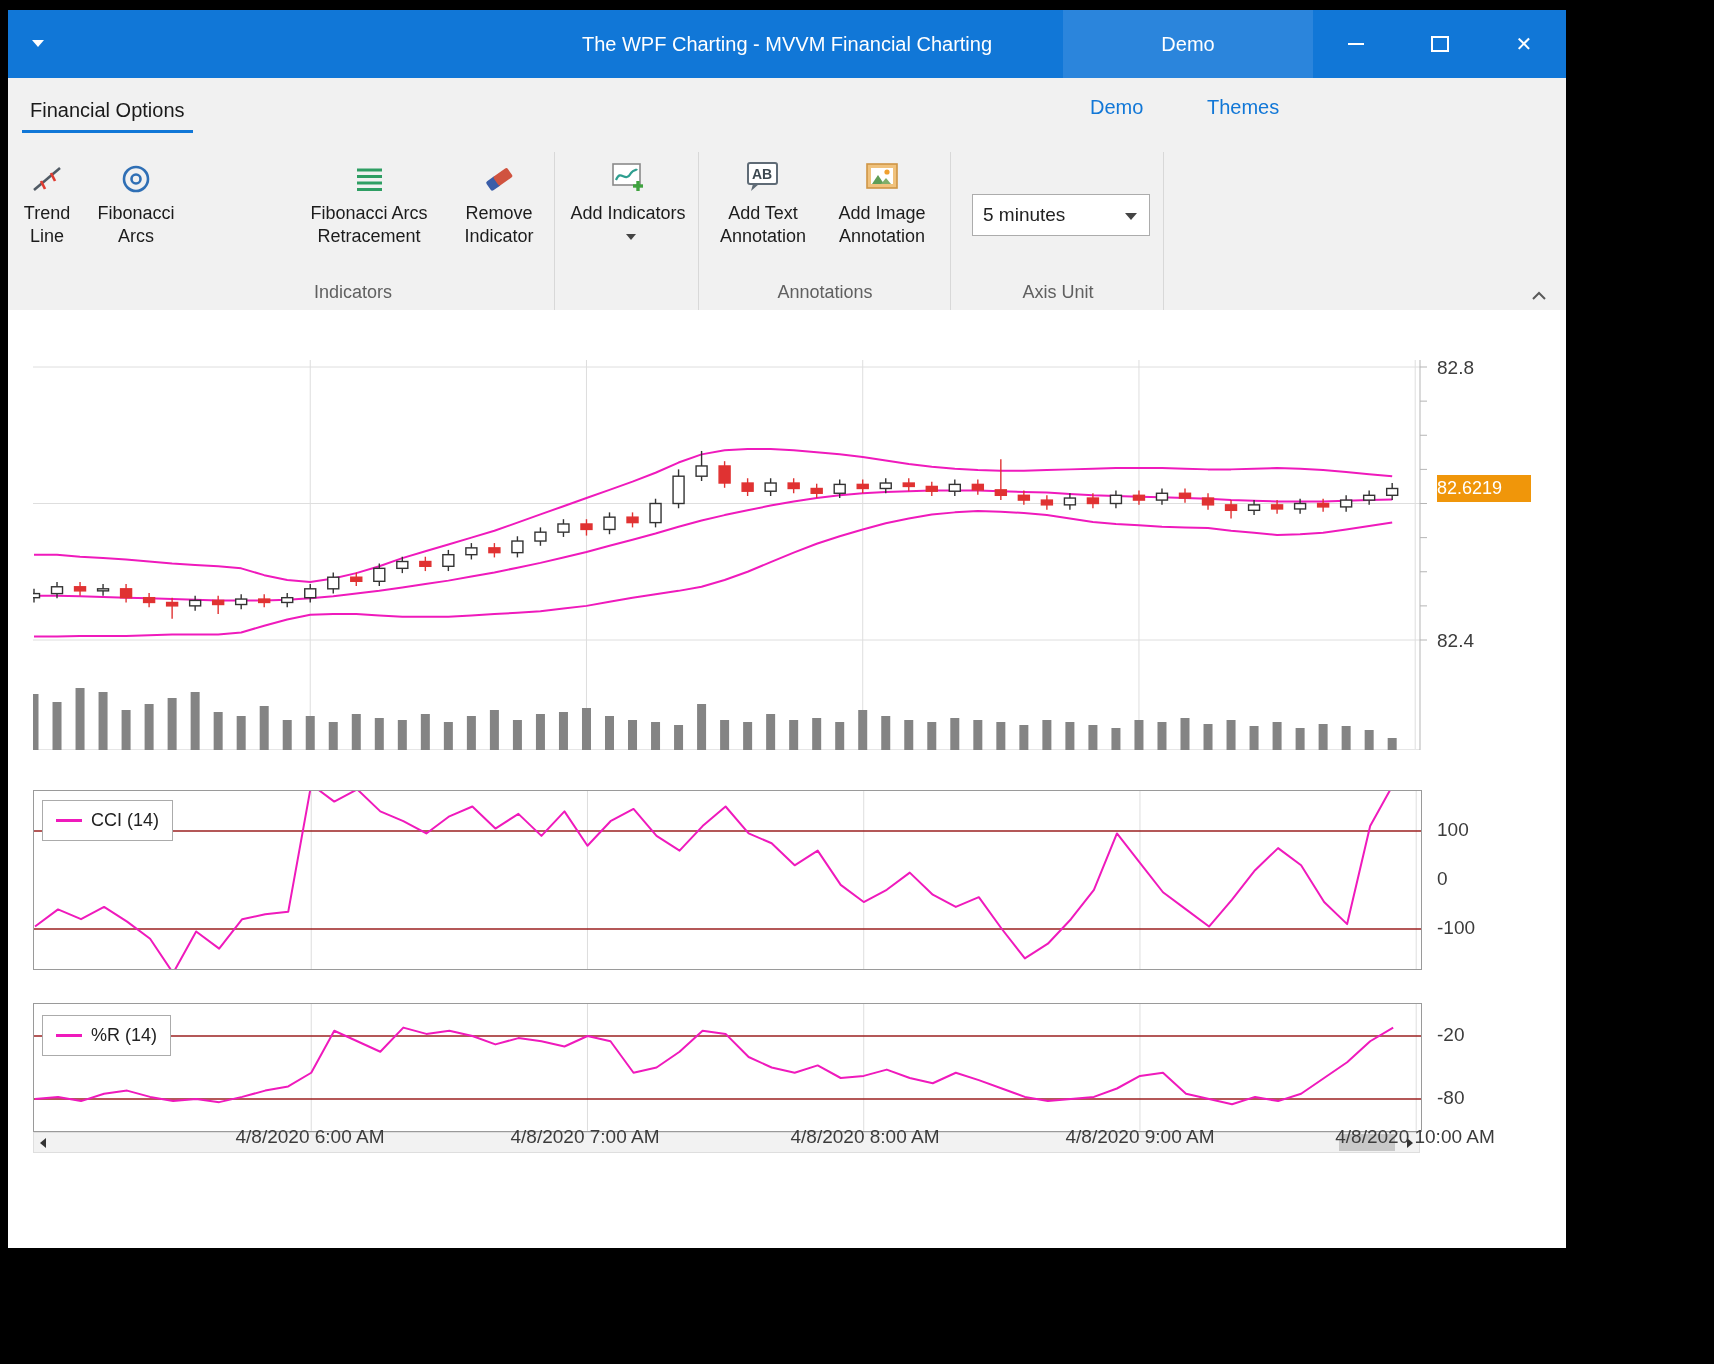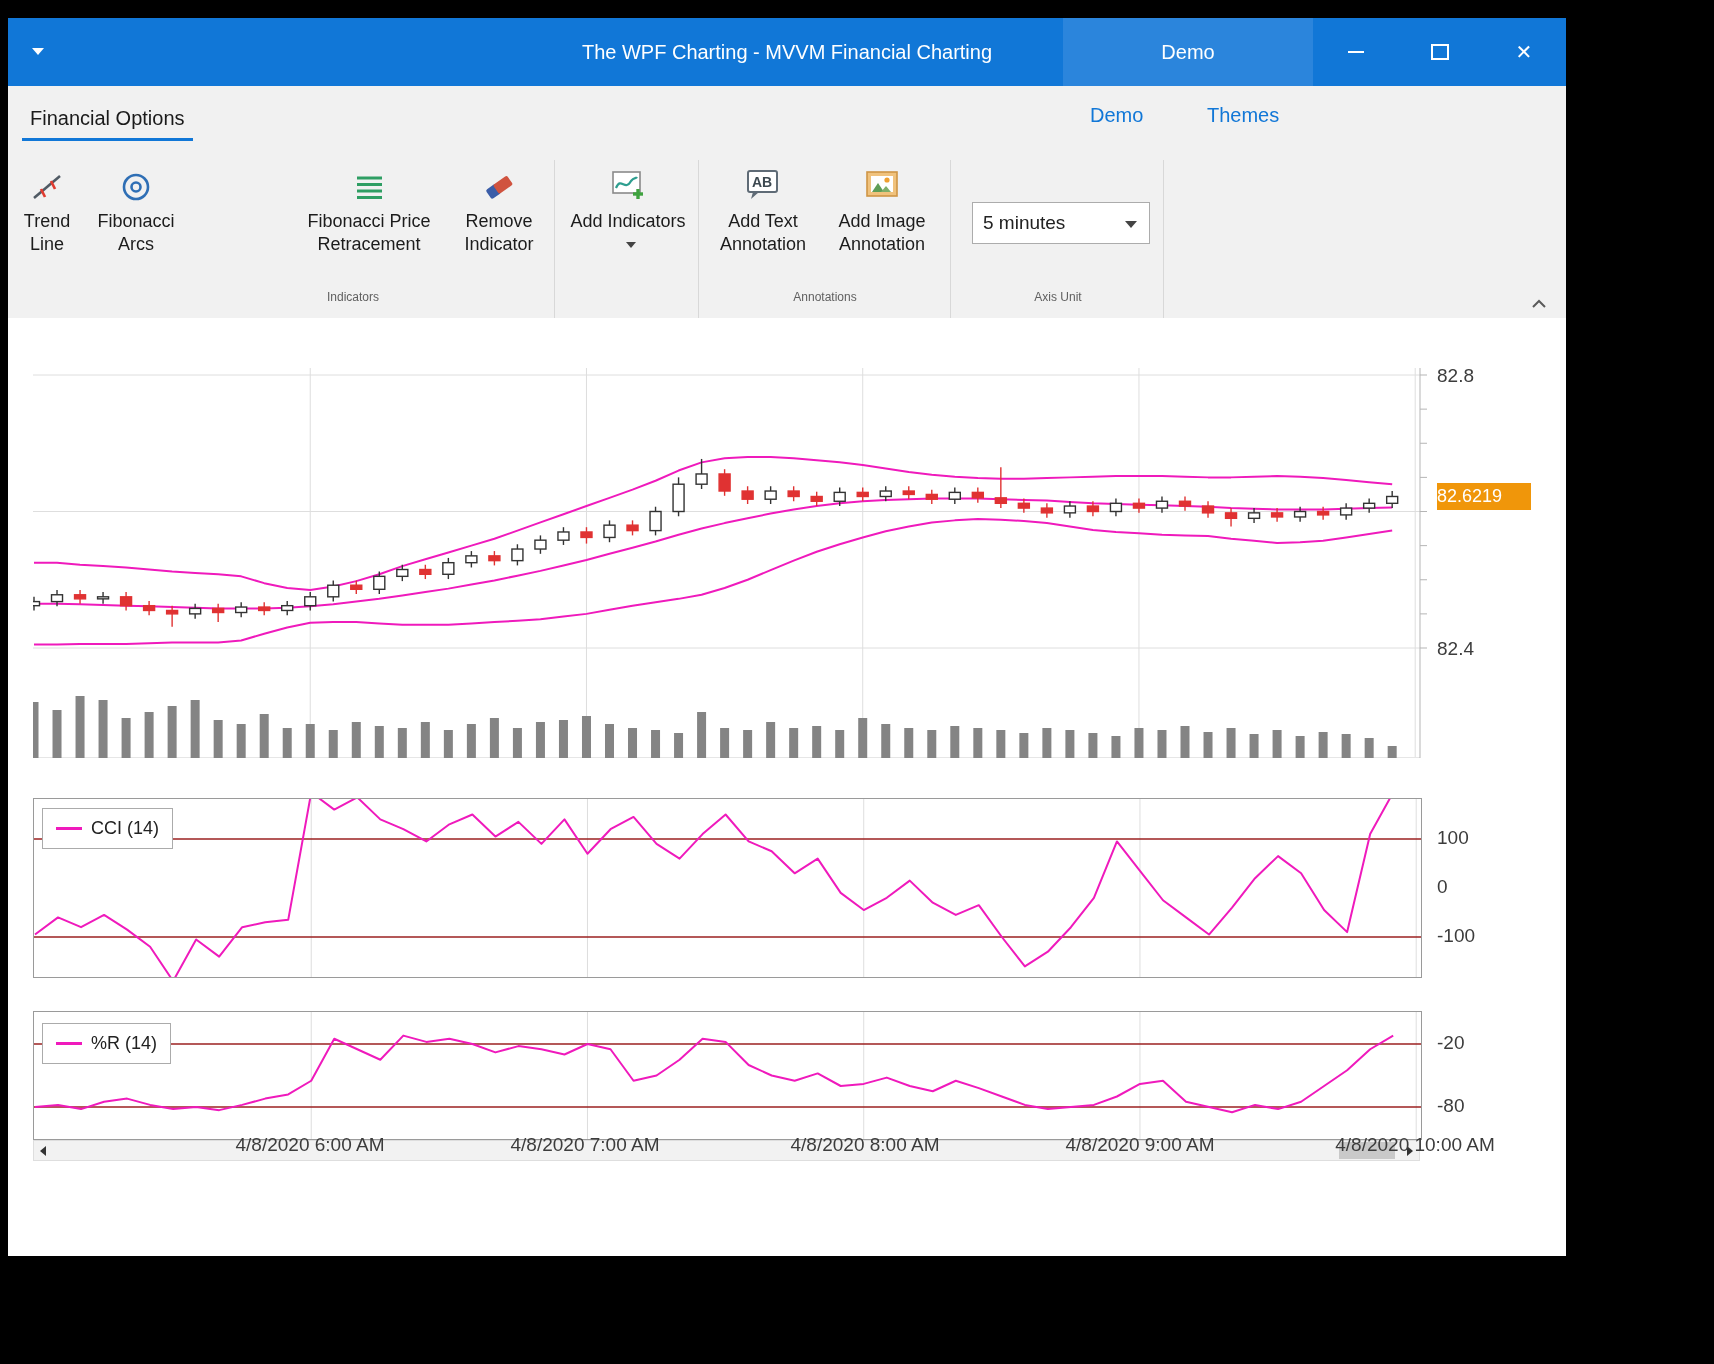--- a/index.html
+++ b/index.html
@@ -1,18 +1,18 @@
 <!DOCTYPE html>
 <html><head>
 <meta charset="utf-8">
 <style>
   html,body{margin:0;padding:0;}
   body{width:1714px;height:1364px;background:#000;overflow:hidden;position:relative;
        font-family:"Liberation Sans",sans-serif;}
-  .window{position:absolute;left:8px;top:10px;width:1558px;height:1238px;background:#f97316;margin-top:8px;}
+  .window{position:absolute;left:8px;top:10px;width:1558px;height:1238px;background:#f97316;}
 
   
   .titlebar{position:absolute;left:0;top:0;right:0;height:68px;background:#1177d7;}
   .win-menu{position:absolute;left:24px;top:30px;width:0;height:0;
             border-left:6px solid transparent;border-right:6px solid transparent;border-top:7px solid #fff;}
   .title{position:absolute;left:0;right:0;top:0;height:68px;line-height:68px;text-align:center;
          color:#fff;font-size:20px;}
   .category{position:absolute;left:1055px;top:0;width:250px;height:68px;line-height:68px;
             text-align:center;color:#fff;font-size:20px;background:#2b85dc;}
   .sysbtns{position:absolute;right:0;top:0;height:68px;display:flex;}
@@ -27,21 +27,21 @@
   .tab{position:absolute;left:14px;top:12px;height:40px;line-height:40px;padding:0 8px;
        font-size:20px;color:#1a1a1a;border-bottom:3px solid #1177d7;}
   .rlink{position:absolute;top:18px;font-size:20px;color:#1177d7;cursor:default;}
   .rlink.demo{left:1082px;} .rlink.themes{left:1199px;}
   .rbtn{position:absolute;top:78px;height:130px;text-align:center;}
   .ricon{height:40px;display:flex;align-items:flex-end;justify-content:center;}
   .rlabel{margin-top:6px;font-size:18px;line-height:23px;color:#1c1c1c;}
   .dd-arrow{display:inline-block;width:0;height:0;margin-left:5px;vertical-align:2px;
             border-left:5px solid transparent;border-right:5px solid transparent;border-top:6px solid #444;}
   .rsep{position:absolute;top:74px;height:158px;width:1px;background:#d8d8d8;}
-  .rgroup{position:absolute;top:204px;height:24px;font-size:12px;color:#606060;text-align:center;}
+  .rgroup{position:absolute;top:204px;height:24px;font-size:18px;color:#606060;text-align:center;}
   .combo{position:absolute;left:964px;top:116px;width:178px;height:42px;background:#fff;
          border:1px solid #acacac;box-sizing:border-box;}
   .combo .val{display:block;line-height:40px;padding-left:10px;font-size:19px;color:#222;}
   .combo .carrow{position:absolute;right:12px;top:18px;width:0;height:0;
                  border-left:6px solid transparent;border-right:6px solid transparent;border-top:7px solid #444;}
   .ribbon-collapse{position:absolute;left:1518px;top:206px;width:26px;height:24px;
                    display:flex;align-items:center;justify-content:center;}
 
   
   .client{position:absolute;left:0;right:0;top:300px;bottom:0;background:#fff;}
@@ -118,21 +118,21 @@
     </div>
     <div class="rbtn" style="left:282px;width:158px;">
       <div class="ricon">
         <svg width="34" height="34">
             <line x1="5" y1="8" x2="30" y2="8" stroke="#2e9e63" stroke-width="3"></line>
             <line x1="5" y1="14.5" x2="30" y2="14.5" stroke="#2e9e63" stroke-width="3"></line>
             <line x1="5" y1="21" x2="30" y2="21" stroke="#2e9e63" stroke-width="3"></line>
             <line x1="5" y1="27.5" x2="30" y2="27.5" stroke="#2e9e63" stroke-width="3"></line>
           </svg>
       </div>
-      <div class="rlabel"><span>Fibonacci Price Retracement</span></div>
+      <div class="rlabel"><span>Fibonacci Arcs Retracement</span></div>
     </div>
     <div class="rbtn" style="left:444px;width:94px;">
       <div class="ricon">
         <svg width="34" height="34">
             <g transform="rotate(-35 17 17)">
               <rect x="4" y="12" width="12" height="11" rx="2" fill="#3a5da8"></rect>
               <rect x="13" y="12" width="17" height="11" rx="2" fill="#d0533f"></rect>
             </g>
           </svg>
       </div>

